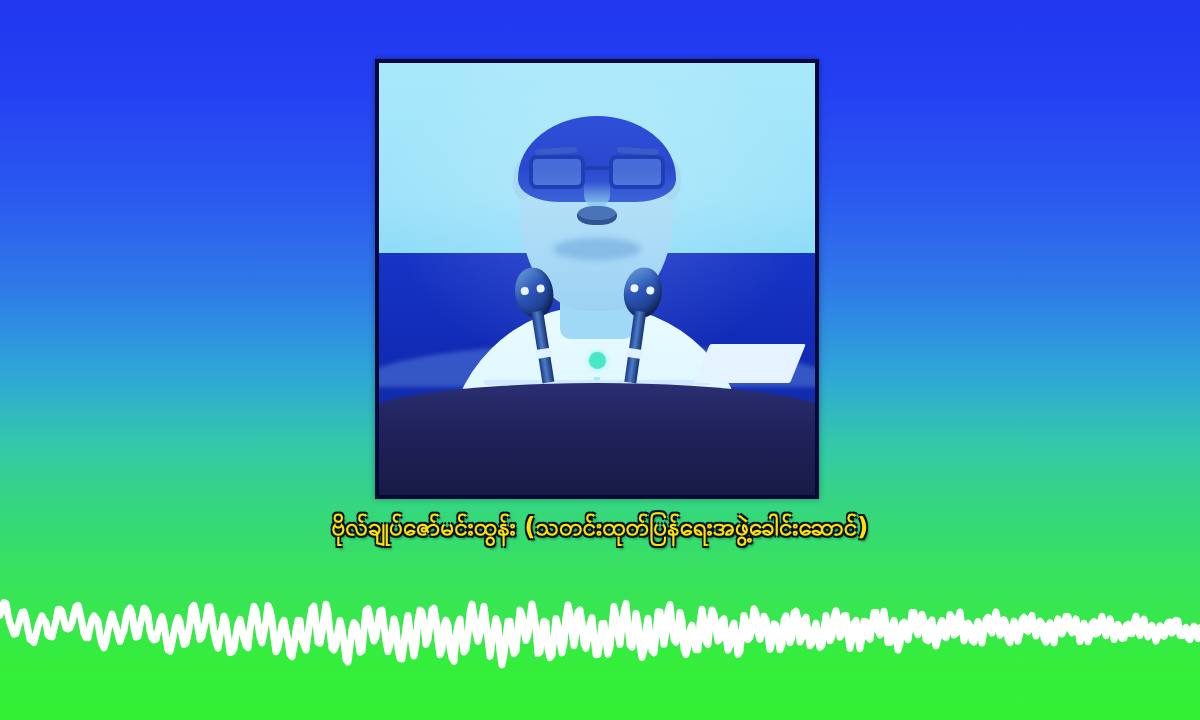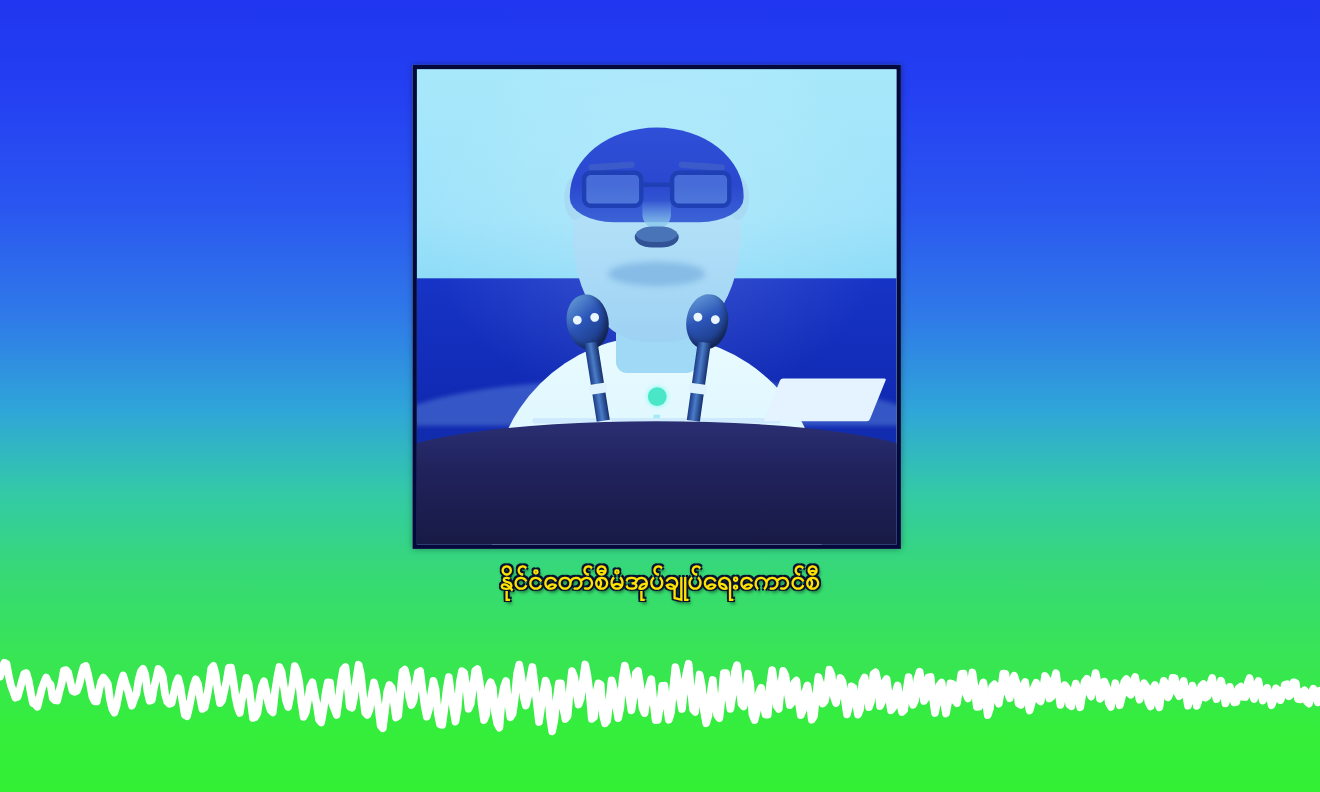--- a/index.html
+++ b/index.html
@@ -297,20 +297,20 @@
         <div class="mic-band b1"></div>
         <div class="mic-band b2"></div>
       </div>
 
       <div class="podium-paper"></div>
       <div class="podium"></div>
     </div>
   </div>
 
   <div id="caption">
-    <span class="cap-line l2">နိုင်ငံတော်စီမံအုပ်ချုပ်ရေးကောင်စီ</span>
+    <span class="cap-line l1">ဗိုလ်ချုပ်ဇော်မင်းထွန်း (သတင်းထုတ်ပြန်ရေးအဖွဲ့ခေါင်းဆောင်)</span>
   </div>
 
   <svg id="waveform" viewBox="0 0 1200 140" preserveAspectRatio="none">
     <polyline id="wave-path" fill="none" stroke="#ffffff" stroke-width="7" stroke-linecap="round" stroke-linejoin="round" points="0,35.18 2,26.96 4,22.54 6,23.47 8,34.73 10,43.21 12,48.60 14,54.27 16,53.51 18,46.59 20,38.91 22,32.38 24,31.87 26,38.66 28,49.76 30,59.40 32,60.02 34,62.52 36,54.37 38,46.17 40,40.72 42,35.88 44,40.33 46,42.49 48,54.88 50,56.50 52,56.85 54,48.40 56,41.28 58,29.51 60,29.22 62,31.49 64,40.22 66,48.17 68,48.95 70,47.92 72,42.37 74,33.47 76,26.34 78,25.38 80,32.95 82,42.56 84,53.48 86,57.66 88,57.73 90,47.64 92,39.65 94,35.94 96,38.50 98,41.61 100,55.99 102,64.13 104,67.80 106,61.50 108,50.73 110,41.17 112,34.05 114,41.00 116,46.44 118,54.05 120,61.49 122,55.41 124,50.77 126,38.03 128,30.63 130,27.99 132,33.05 134,48.08 136,57.08 138,56.50 140,45.08 142,37.16 144,28.20 146,30.02 148,35.05 150,50.71 152,57.88 154,59.96 156,59.25 158,50.61 160,41.28 162,36.67 164,44.43 166,58.14 168,69.90 170,71.11 172,62.92 174,52.69 176,43.37 178,37.53 180,41.90 182,54.69 184,64.42 186,63.34 188,54.38 190,42.98 192,27.71 194,25.40 196,32.92 198,47.98 200,59.27 202,56.65 204,47.35 206,39.23 208,27.07 210,26.87 212,37.81 214,53.04 216,62.65 218,68.17 220,55.16 222,47.25 224,36.18 226,41.65 228,57.56 230,72.63 232,72.01 234,68.40 236,55.09 238,44.25 240,39.30 242,48.30 244,59.26 246,65.55 248,67.63 250,48.75 252,36.37 254,26.35 256,31.02 258,43.70 260,56.92 262,62.83 264,52.28 266,41.26 268,25.48 270,30.13 272,39.96 274,58.63 276,71.70 278,67.61 280,56.64 282,44.29 284,40.33 286,50.78 288,60.97 290,74.27 292,76.73 294,65.53 296,50.00 298,40.33 300,40.46 302,59.67 304,64.55 306,69.94 308,54.86 310,39.73 312,28.60 314,26.33 316,42.93 318,62.40 320,63.33 322,53.17 324,36.89 326,24.32 328,32.79 330,51.91 332,68.01 334,69.93 336,65.08 338,50.74 340,40.44 342,48.49 344,63.00 346,79.59 348,82.07 350,66.38 352,49.02 354,42.59 356,45.13 358,58.25 360,72.29 362,70.82 364,49.50 366,30.38 368,28.73 370,36.71 372,53.50 374,61.00 376,56.90 378,42.08 380,31.17 382,30.09 384,46.46 386,61.47 388,71.48 390,64.56 392,51.03 394,38.99 396,46.80 398,68.53 400,78.67 402,79.01 404,64.32 406,46.76 408,35.48 410,51.08 412,63.63 414,75.98 416,64.59 418,40.03 420,30.14 422,31.83 424,44.78 426,64.45 428,59.55 430,44.90 432,29.84 434,28.27 436,39.51 438,61.17 440,74.65 442,69.86 444,44.79 446,40.20 448,45.16 450,67.60 452,77.66 454,81.47 456,55.97 458,44.74 460,39.16 462,59.06 464,72.05 466,68.97 468,54.66 470,32.90 472,24.13 474,35.52 476,53.36 478,61.37 480,53.45 482,36.61 484,26.32 486,42.47 488,58.75 490,76.39 492,62.52 494,49.58 496,38.69 498,45.30 500,71.58 502,84.90 504,74.25 506,56.67 508,41.22 510,41.22 512,63.26 514,73.65 516,70.98 518,47.74 520,30.13 522,35.35 524,49.42 526,60.45 528,54.91 530,38.47 532,24.08 534,34.11 536,50.15 538,73.59 540,71.85 542,50.42 544,41.21 546,42.38 548,69.44 550,77.61 552,75.03 554,57.30 556,38.45 558,45.99 560,61.31 562,72.86 564,63.14 566,37.23 568,25.07 570,34.13 572,52.33 574,65.75 576,53.51 578,32.00 580,30.01 582,42.50 584,63.66 586,68.27 588,55.66 590,44.11 592,37.48 594,57.60 596,74.66 598,74.46 600,61.59 602,43.58 604,43.37 606,60.15 608,74.32 610,67.78 612,45.86 614,26.48 616,36.99 618,54.07 620,64.53 622,45.74 624,31.94 626,23.43 628,45.91 630,64.92 632,67.13 634,50.52 636,33.15 638,43.34 640,66.42 642,77.50 644,70.56 646,49.90 648,38.19 650,58.05 652,70.35 654,72.86 656,54.18 658,31.82 660,31.90 662,50.92 664,64.40 666,51.45 668,31.01 670,24.63 672,42.77 674,59.61 676,62.27 678,52.58 680,32.41 682,40.85 684,69.34 686,74.59 688,66.43 690,50.03 692,45.19 694,60.04 696,69.69 698,69.71 700,43.01 702,29.21 704,42.08 706,61.65 708,64.48 710,43.65 712,29.93 714,33.96 716,49.74 718,61.04 720,58.58 722,40.82 724,38.82 726,56.92 728,70.19 730,65.29 732,49.37 734,43.16 736,56.63 738,74.27 740,71.11 742,51.89 744,35.42 746,42.23 748,59.57 750,57.15 752,46.11 754,28.71 756,33.63 758,53.05 760,59.25 762,48.25 764,36.30 766,40.02 768,56.23 770,69.41 772,61.20 774,43.89 776,45.38 778,58.45 780,69.63 782,64.62 784,40.17 786,35.99 788,48.02 790,62.84 792,57.11 794,32.72 796,31.18 798,39.64 800,62.04 802,57.66 804,40.42 806,37.27 808,52.22 810,65.74 812,63.04 814,50.28 816,43.15 818,57.69 820,67.34 822,65.40 824,48.26 826,35.52 828,51.43 830,60.71 832,56.41 834,37.12 836,30.61 838,42.83 840,57.23 842,54.11 844,35.79 846,35.46 848,54.01 850,68.22 852,57.83 854,43.13 856,40.57 858,57.56 860,68.64 862,57.72 864,41.29 866,41.73 868,56.79 870,59.28 872,45.61 874,32.50 876,32.37 878,50.40 880,54.94 882,44.70 884,31.33 886,45.09 888,62.62 890,62.52 892,46.49 894,40.38 896,55.85 898,70.12 900,63.83 902,44.23 904,42.23 906,54.60 908,59.75 910,47.40 912,32.43 914,32.50 916,49.64 918,54.79 920,40.55 922,34.24 924,40.66 926,59.71 928,60.76 930,43.88 932,39.97 934,56.63 936,65.94 938,58.87 940,45.13 942,40.75 944,55.55 946,57.66 948,48.29 950,34.51 952,37.74 954,54.96 956,53.40 958,39.23 960,31.95 962,47.15 964,60.87 966,51.02 968,42.99 970,45.71 972,60.40 974,62.07 976,49.90 978,41.46 980,50.43 982,63.02 984,51.05 986,40.03 988,37.08 990,48.79 992,53.11 994,40.77 996,31.90 998,41.41 1000,55.29 1002,52.53 1004,39.59 1006,44.75 1008,59.02 1010,62.69 1012,50.89 1014,41.10 1016,48.91 1018,61.15 1020,53.22 1022,40.02 1024,37.27 1026,49.93 1028,51.43 1030,39.78 1032,35.51 1034,46.65 1036,56.05 1038,48.26 1040,41.19 1042,44.05 1044,58.29 1046,62.21 1048,46.05 1050,42.72 1052,56.98 1054,62.94 1056,48.09 1058,38.90 1060,43.06 1062,53.96 1064,49.05 1066,36.26 1068,36.51 1070,48.90 1072,52.87 1074,44.29 1076,38.96 1078,50.27 1080,61.56 1082,53.95 1084,43.30 1086,49.64 1088,61.73 1090,55.24 1092,43.77 1094,41.79 1096,54.16 1098,52.79 1100,42.55 1102,36.31 1104,48.26 1106,55.62 1108,47.34 1110,38.75 1112,47.27 1114,59.52 1116,53.54 1118,44.35 1120,50.27 1122,58.50 1124,58.12 1126,45.72 1128,44.25 1130,53.54 1132,53.66 1134,42.16 1136,36.39 1138,49.76 1140,55.50 1142,43.53 1144,39.11 1146,49.33 1148,56.81 1150,52.79 1152,45.28 1154,51.49 1156,61.11 1158,55.61 1160,45.74 1162,47.86 1164,56.49 1166,51.76 1168,42.41 1170,41.99 1172,53.03 1174,50.74 1176,40.28 1178,40.86 1180,55.50 1182,55.74 1184,49.05 1186,47.52 1188,57.70 1190,59.61 1192,50.01 1194,46.13 1196,53.49 1198,58.47 1200,47.89"></polyline>
   </svg>
 
 </div>
 
 </body></html>

